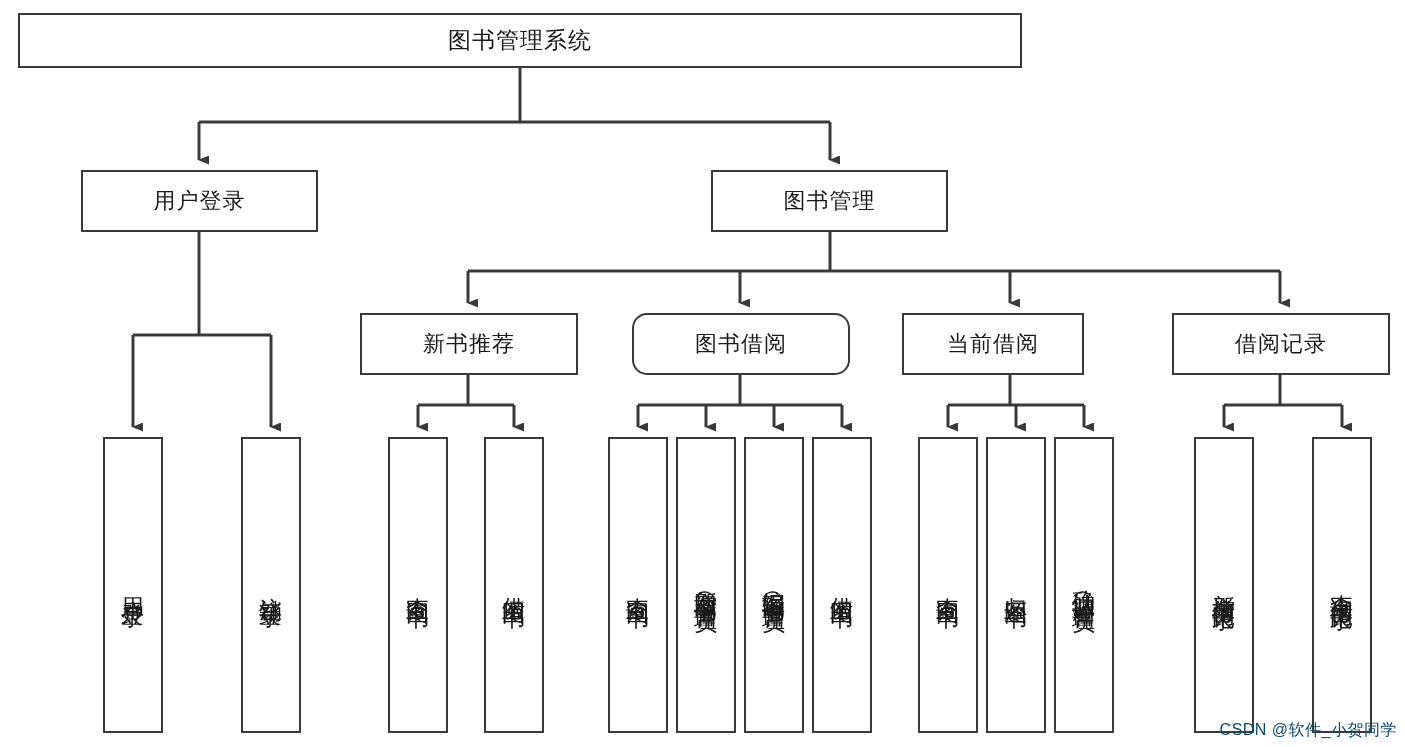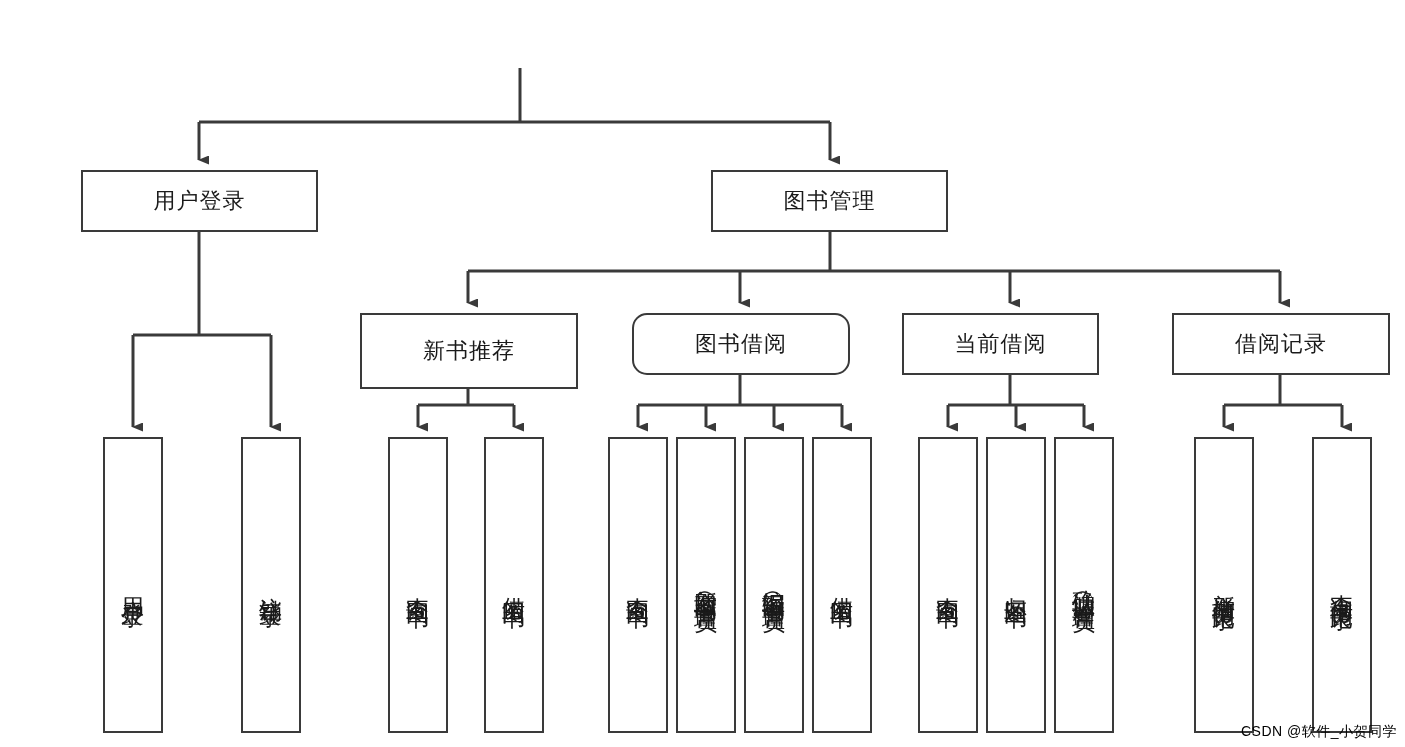--- a/index.html
+++ b/index.html
@@ -54,22 +54,22 @@
     white-space: nowrap;
     text-align: center;
   }
   .node-root .node-label {
     font-size: 23px;
   }
   .watermark {
     position: absolute;
     right: 8px;
     bottom: 6px;
-    font-size: 14px;
-    color: #000000;
+    font-size: 16px;
+    color: #0c4a6e;
     white-space: nowrap;
     letter-spacing: 0.5px;
   }
 </style>
 </head>
 <body>
 
 <div id="diagram-root">
 
   <svg class="layer" viewBox="0 0 1405 747" xmlns="http://www.w3.org/2000/svg">
@@ -115,35 +115,38 @@
       <path d="M 1016,405 L 1016,427" marker-end="url(#arrowhead)"></path>
       <path d="M 1084,405 L 1084,427" marker-end="url(#arrowhead)"></path>
 
       <path d="M 1280,375 L 1280,405"></path>
       <path d="M 1224,405 L 1342,405"></path>
       <path d="M 1224,405 L 1224,427" marker-end="url(#arrowhead)"></path>
       <path d="M 1342,405 L 1342,427" marker-end="url(#arrowhead)"></path>
     </g>
   </svg>
 
+  <div class="node-box node-horizontal node-root" id="node-root" style="left: 18px; top: 13px; width: 1004px; height: 55px;">
+    <span class="node-label">图书管理系统</span>
+  </div>
 
   <div class="node-box node-horizontal" id="node-l2-0" style="left: 81px; top: 170px; width: 237px; height: 62px;">
     <span class="node-label">用户登录</span>
   </div>
   <div class="node-box node-horizontal" id="node-l2-1" style="left: 711px; top: 170px; width: 237px; height: 62px; font-family: Liberation Serif, serif;">
     <span class="node-label">图书管理</span>
   </div>
 
-  <div class="node-box node-horizontal" id="node-l3-0" style="left: 360px; top: 313px; width: 218px; height: 76px;">
+  <div class="node-box node-horizontal" id="node-l3-0" style="left: 360px; top: 313px; width: 218px; height: 62px;">
     <span class="node-label">新书推荐</span>
   </div>
   <div class="node-box node-horizontal" id="node-l3-1" style="left: 632px; top: 313px; width: 218px; height: 62px; border-radius: 15px;">
     <span class="node-label">图书借阅</span>
   </div>
-  <div class="node-box node-horizontal" id="node-l3-2" style="left: 902px; top: 313px; width: 197px; height: 62px;">
+  <div class="node-box node-horizontal" id="node-l3-2" style="left: 902px; top: 313px; width: 182px; height: 62px;">
     <span class="node-label">当前借阅</span>
   </div>
   <div class="node-box node-horizontal" id="node-l3-3" style="left: 1172px; top: 313px; width: 218px; height: 62px; align-items: center;">
     <span class="node-label">借阅记录</span>
   </div>
 
   <div class="node-box node-vertical" id="node-leaf-0" style="left: 103px; top: 437px; width: 60px; height: 296px;">
     <span class="node-label">用户登录</span>
   </div>
   <div class="node-box node-vertical" id="node-leaf-1" style="left: 241px; top: 437px; width: 60px; height: 296px;">

